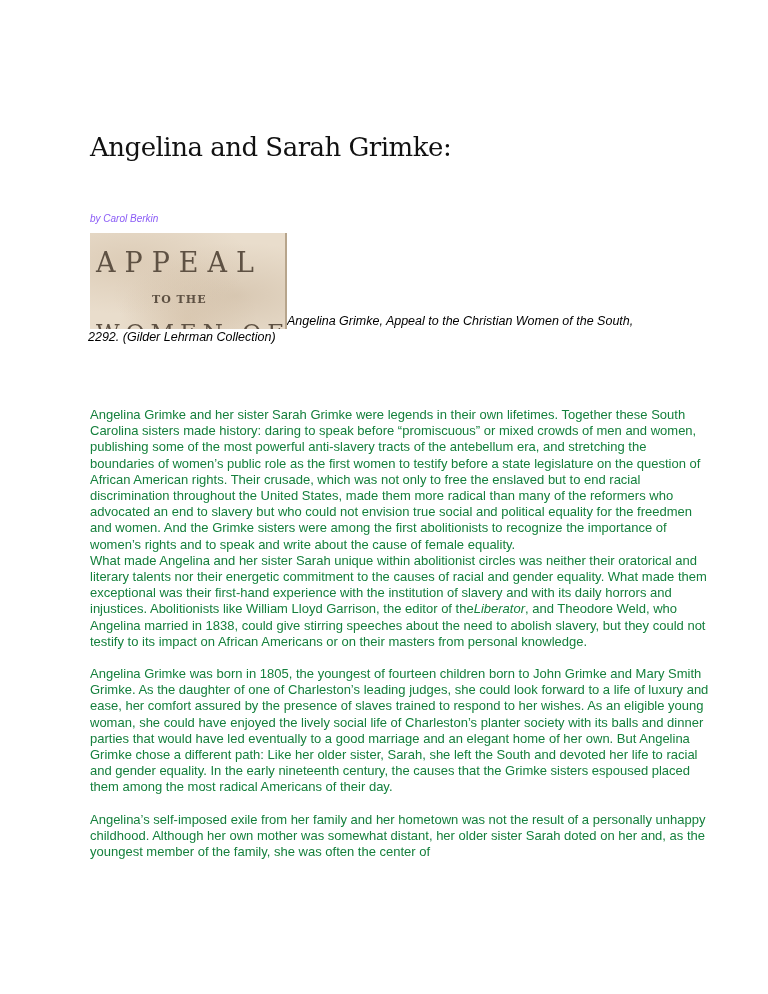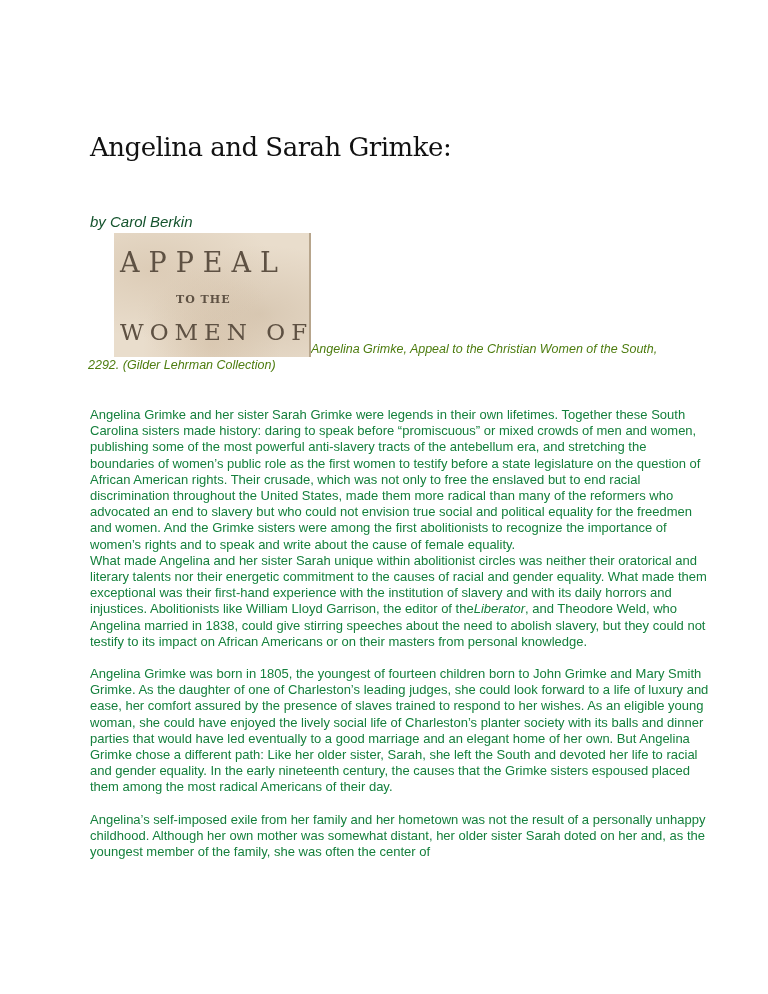--- a/index.html
+++ b/index.html
@@ -29,47 +29,46 @@
       position: absolute;
       top: 128px;
       left: 0;
       width: 620px;
       color: #111;
       letter-spacing: -0.5px;
     }
     .byline {
       font-family: "Liberation Sans", sans-serif;
       font-style: italic;
-      font-size: 15px;
+      font-size: 10px;
       position: absolute;
       top: 213px;
       left: 0;
-      color: #14532d;
+      color: #8b5cf6;
     }
     .figure {
       position: absolute;
       top: 233px;
       left: 0;
       width: 620px;
     }
     .plate {
       display: inline-block;
       vertical-align: bottom;
       width: 197px;
-      height: 124px;
+      height: 96px;
       background:
         radial-gradient(ellipse at 20% 30%, rgba(210,190,165,0.55), transparent 55%),
         radial-gradient(ellipse at 75% 65%, rgba(200,180,155,0.5), transparent 60%),
         radial-gradient(ellipse at 50% 90%, rgba(215,195,170,0.6), transparent 50%),
         #e9ddcc;
       position: relative;
       overflow: hidden;
       border-right: 2px solid #b7a58c;
       box-sizing: border-box;
-      margin-left: 24px;
     }
     .plate span {
       position: absolute;
       font-family: "DejaVu Serif", "Liberation Serif", serif;
       color: #5e5143;
       white-space: nowrap;
     }
     .plate .l1 {
       top: 14px;
       left: 6px;
@@ -87,21 +86,21 @@
       top: 86px;
       left: 6px;
       font-size: 23px;
       letter-spacing: 6px;
     }
     .caption {
       font-family: "Liberation Sans", sans-serif;
       font-style: italic;
       font-size: 12.5px;
       line-height: 16px;
-      color: #4d7c0f;
+      color: #000000;
     }
     .caption-inline {
       display: inline;
     }
     .caption-line2 {
       display: block;
       margin-left: -2px;
     }
     .body-text {
       position: absolute;

